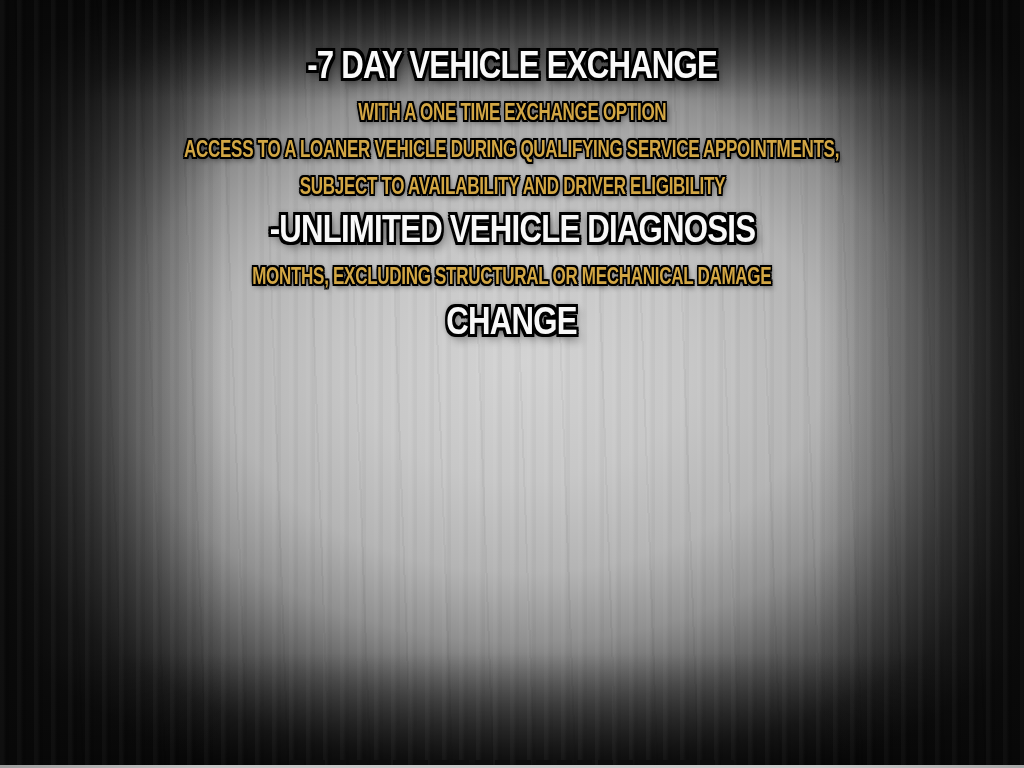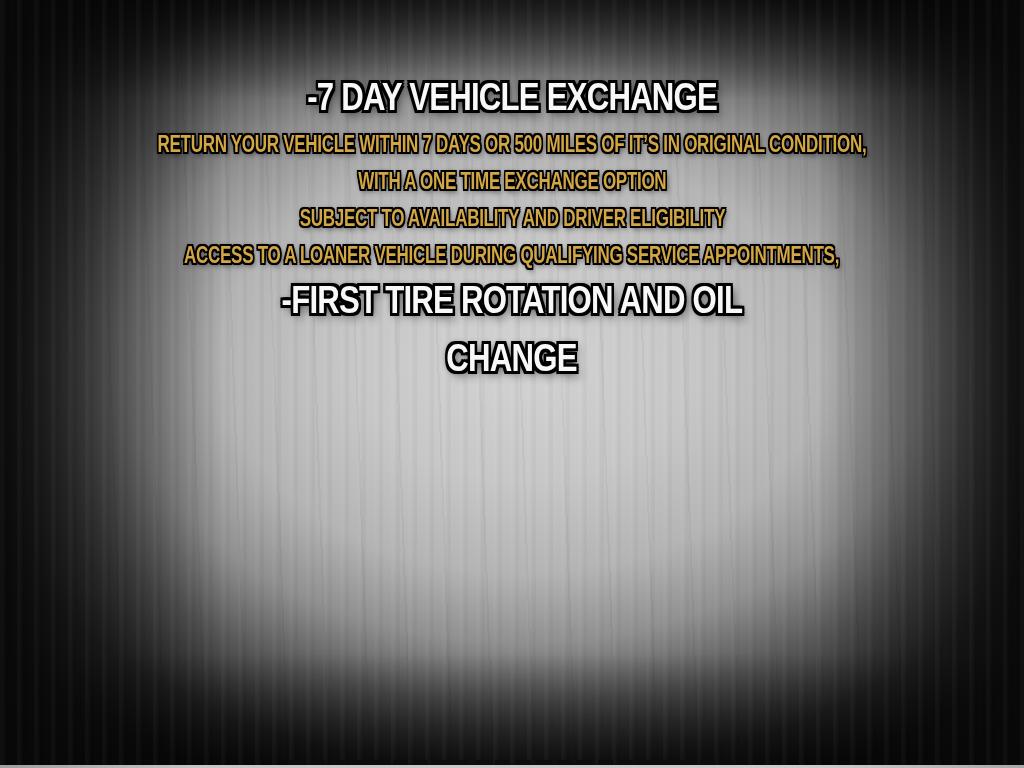--- a/index.html
+++ b/index.html
@@ -33,21 +33,21 @@
         rgba(0,0,0,0.05) 0px 2px,
         rgba(0,0,0,0.00) 2px 41px);
     opacity: 0.7;
   }
   .content {
     position: absolute; inset: 0;
     padding-top: 42px;
     text-align: center;
   }
   section { margin: 0; }
-  .h  { line-height: 45px; margin-top: 32px; }
+  .h  { line-height: 45px; }
   .h6 { line-height: 50px; }
   .d  { line-height: 34px; }
   .cond {
     display: inline-block;
     white-space: nowrap;
     font-weight: 700;
   }
   .h .cond, .h6 .cond {
     font-size: 39px;
     letter-spacing: -1px;
@@ -93,40 +93,40 @@
 <body>
 
 <div class="poster">
   <div class="bg-vignette"></div>
   <div class="bg-streaks"></div>
 
   <div class="content">
 
     <section>
       <div class="h"><span class="cond">-7 DAY VEHICLE EXCHANGE</span></div>
-      <div class="d"><span class="cond">RETURN YOUR VEHICLE WITHIN 7 DAYS OR 500 MILES OF IT’S IN ORIGINAL CONDITION,</span></div>
       <div class="d"><span class="cond">WITH A ONE TIME EXCHANGE OPTION</span></div>
     </section>
 
     <section>
     </section>
 
     <section>
+      <div class="d"><span class="cond">ACCESS TO A LOANER VEHICLE DURING QUALIFYING SERVICE APPOINTMENTS,</span></div>
       <div class="d"><span class="cond">SUBJECT TO AVAILABILITY AND DRIVER ELIGIBILITY</span></div>
-      <div class="d"><span class="cond">ACCESS TO A LOANER VEHICLE DURING QUALIFYING SERVICE APPOINTMENTS,</span></div>
     </section>
 
     <section>
+      <div class="h"><span class="cond">-UNLIMITED VEHICLE DIAGNOSIS</span></div>
     </section>
 
     <section>
+      <div class="d"><span class="cond">MONTHS, EXCLUDING STRUCTURAL OR MECHANICAL DAMAGE</span></div>
     </section>
 
     <section>
-      <div class="h6"><span class="cond">-FIRST TIRE ROTATION AND OIL</span></div>
       <div class="h6"><span class="cond">CHANGE</span></div>
 
     </section>
 
   </div>
 
   <div class="cutoff"></div>
   <div class="bottom-edge"></div>
 </div>
 

